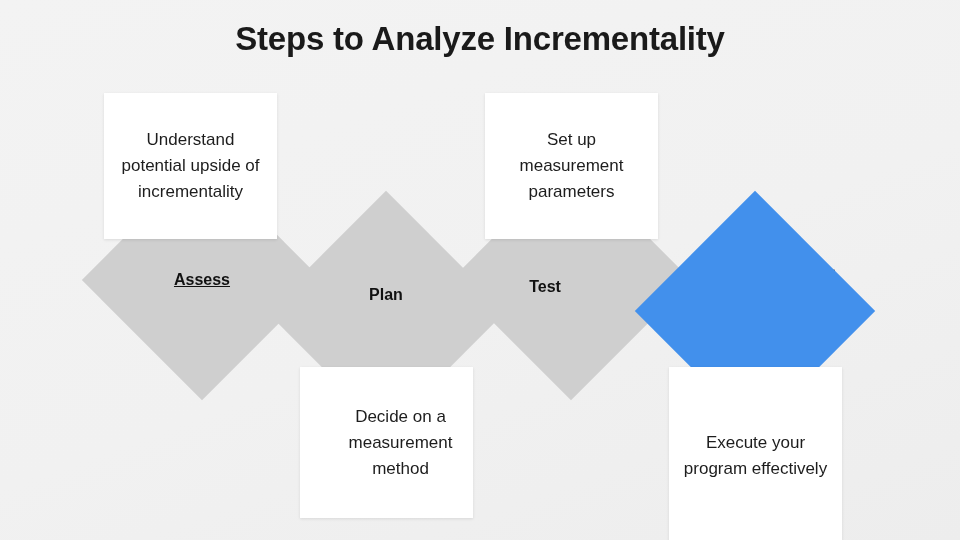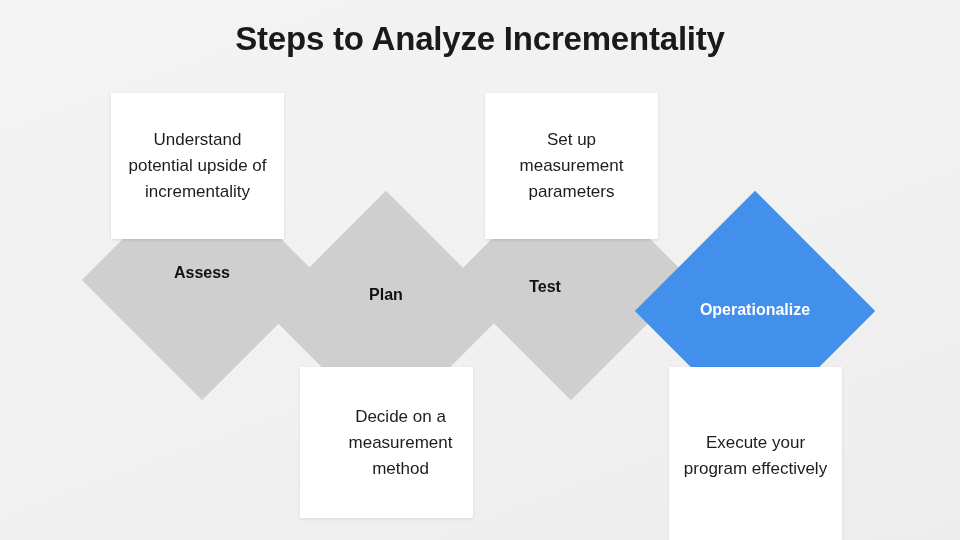--- a/index.html
+++ b/index.html
@@ -126,41 +126,40 @@
     <g>
       <path d="M 486 302 L 571 389 L 654 305" fill="none" stroke="#111111" stroke-width="4.4" stroke-linejoin="miter" marker-end="url(#arrowhead)"></path>
     </g>
 
     <g>
       <path d="M 670 289 L 755 202 L 839 287" fill="none" stroke="#111111" stroke-width="4.4" stroke-linejoin="miter" marker-end="url(#arrowhead)"></path>
     </g>
   </svg>
 
   <div class="diamond diamond-gray" style="left:117px; top:195px;"></div>
-  <div class="diamond-label" style="left:102px; top:264px;">Assess</div>
+  <div class="diamond-label" style="left:102px; top:271px;text-decoration:underline;">Assess</div>
 
-  <div class="card" style="left:111px; top:93px; width:173px; height:146px;">
+  <div class="card" style="left:104px; top:93px; width:173px; height:146px;">
     <div class="card-text">Understand potential upside of incrementality</div>
   </div>
 
   <div class="diamond diamond-gray" style="left:301px; top:226px;"></div>
   <div class="diamond-label" style="left:286px; top:286px;">Plan</div>
 
   <div class="card" style="left:300px; top:367px; width:173px; height:151px;padding-left:28px;">
     <div class="card-text">Decide on a measurement method</div>
   </div>
 
   <div class="diamond diamond-gray" style="left:486px; top:195px;"></div>
   <div class="diamond-label" style="left:445px; top:271px;margin-top:7px;">Test</div>
 
   <div class="card" style="left:485px; top:93px; width:173px; height:146px;">
     <div class="card-text">Set up measurement parameters</div>
   </div>
 
   <div class="diamond diamond-blue" style="left:670px; top:226px;"></div>
-  <div class="diamond-label onblue" style="left:655px; top:301px;">Operationalize</div>
 
   <div class="card" style="left:669px; top:367px; width:173px; height:178px;">
     <div class="card-text">Execute your program effectively</div>
   </div>
 
 
 </div>
 
 </body></html>

